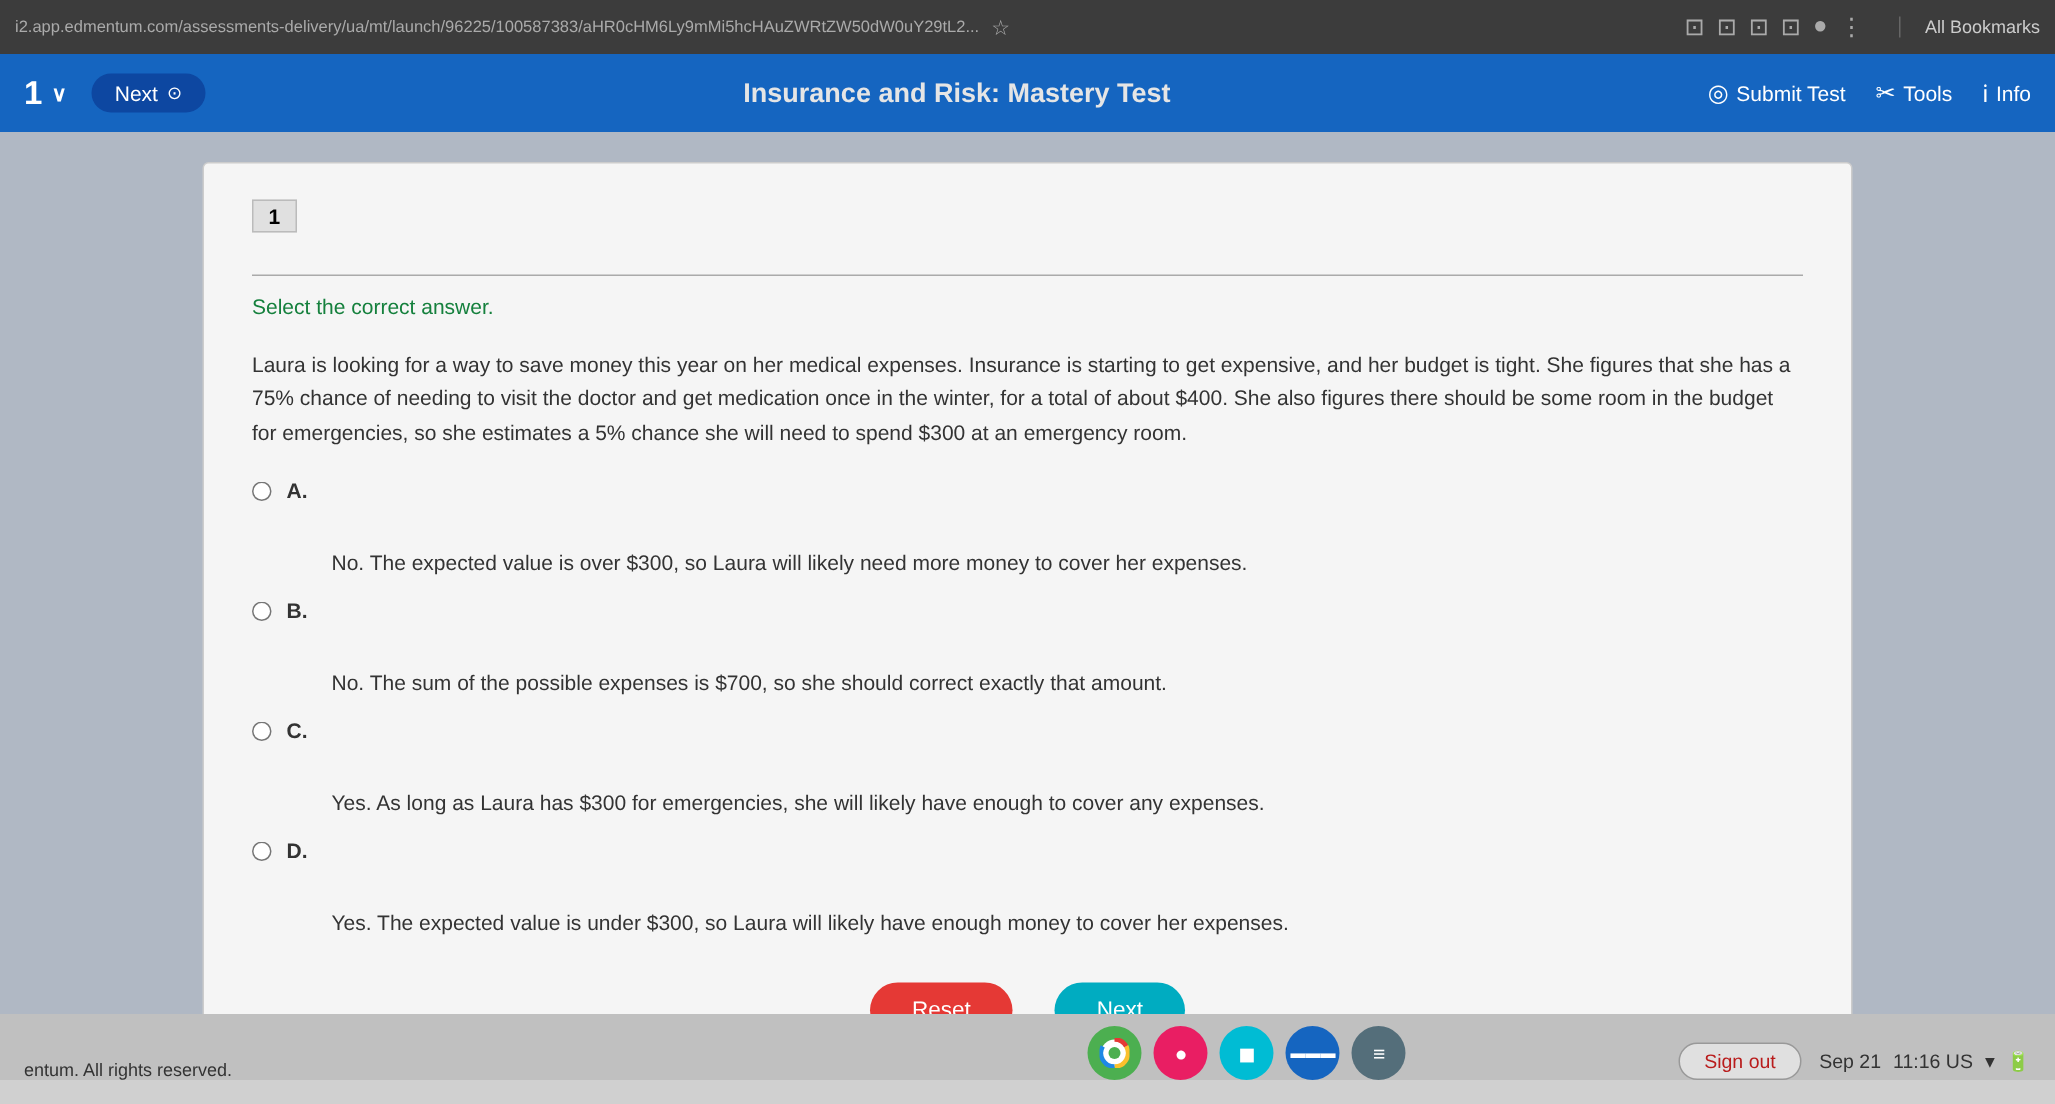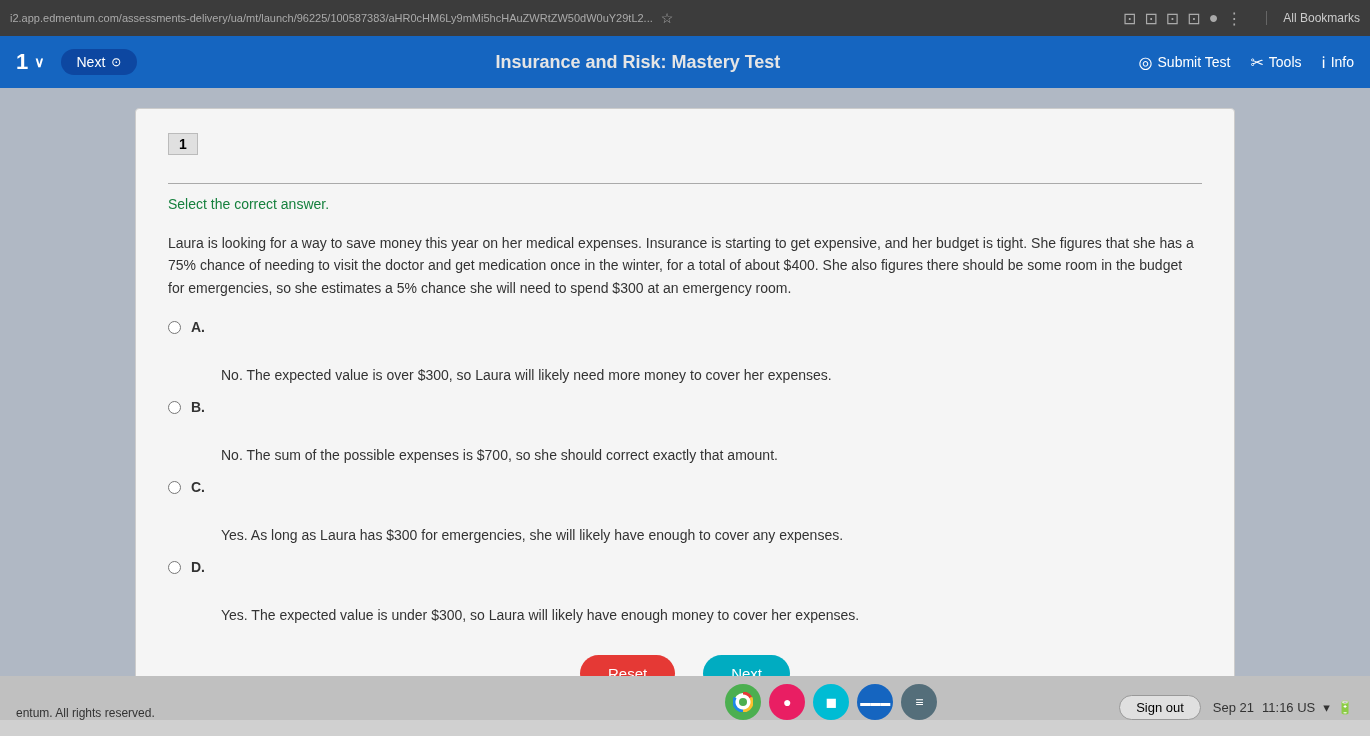--- a/index.html
+++ b/index.html
@@ -234,21 +234,21 @@
       gap: 12px;
     }
 
     .sign-out-btn {
       background: #e0e0e0;
       border: 1px solid #999;
       border-radius: 20px;
       padding: 4px 16px;
       font-size: 13px;
       cursor: pointer;
-      color: #000000;
+      color: #b91c1c;
     }
 
     .taskbar-clock {
       font-size: 13px;
       color: #333;
       display: flex;
       align-items: center;
       gap: 8px;
     }
 

